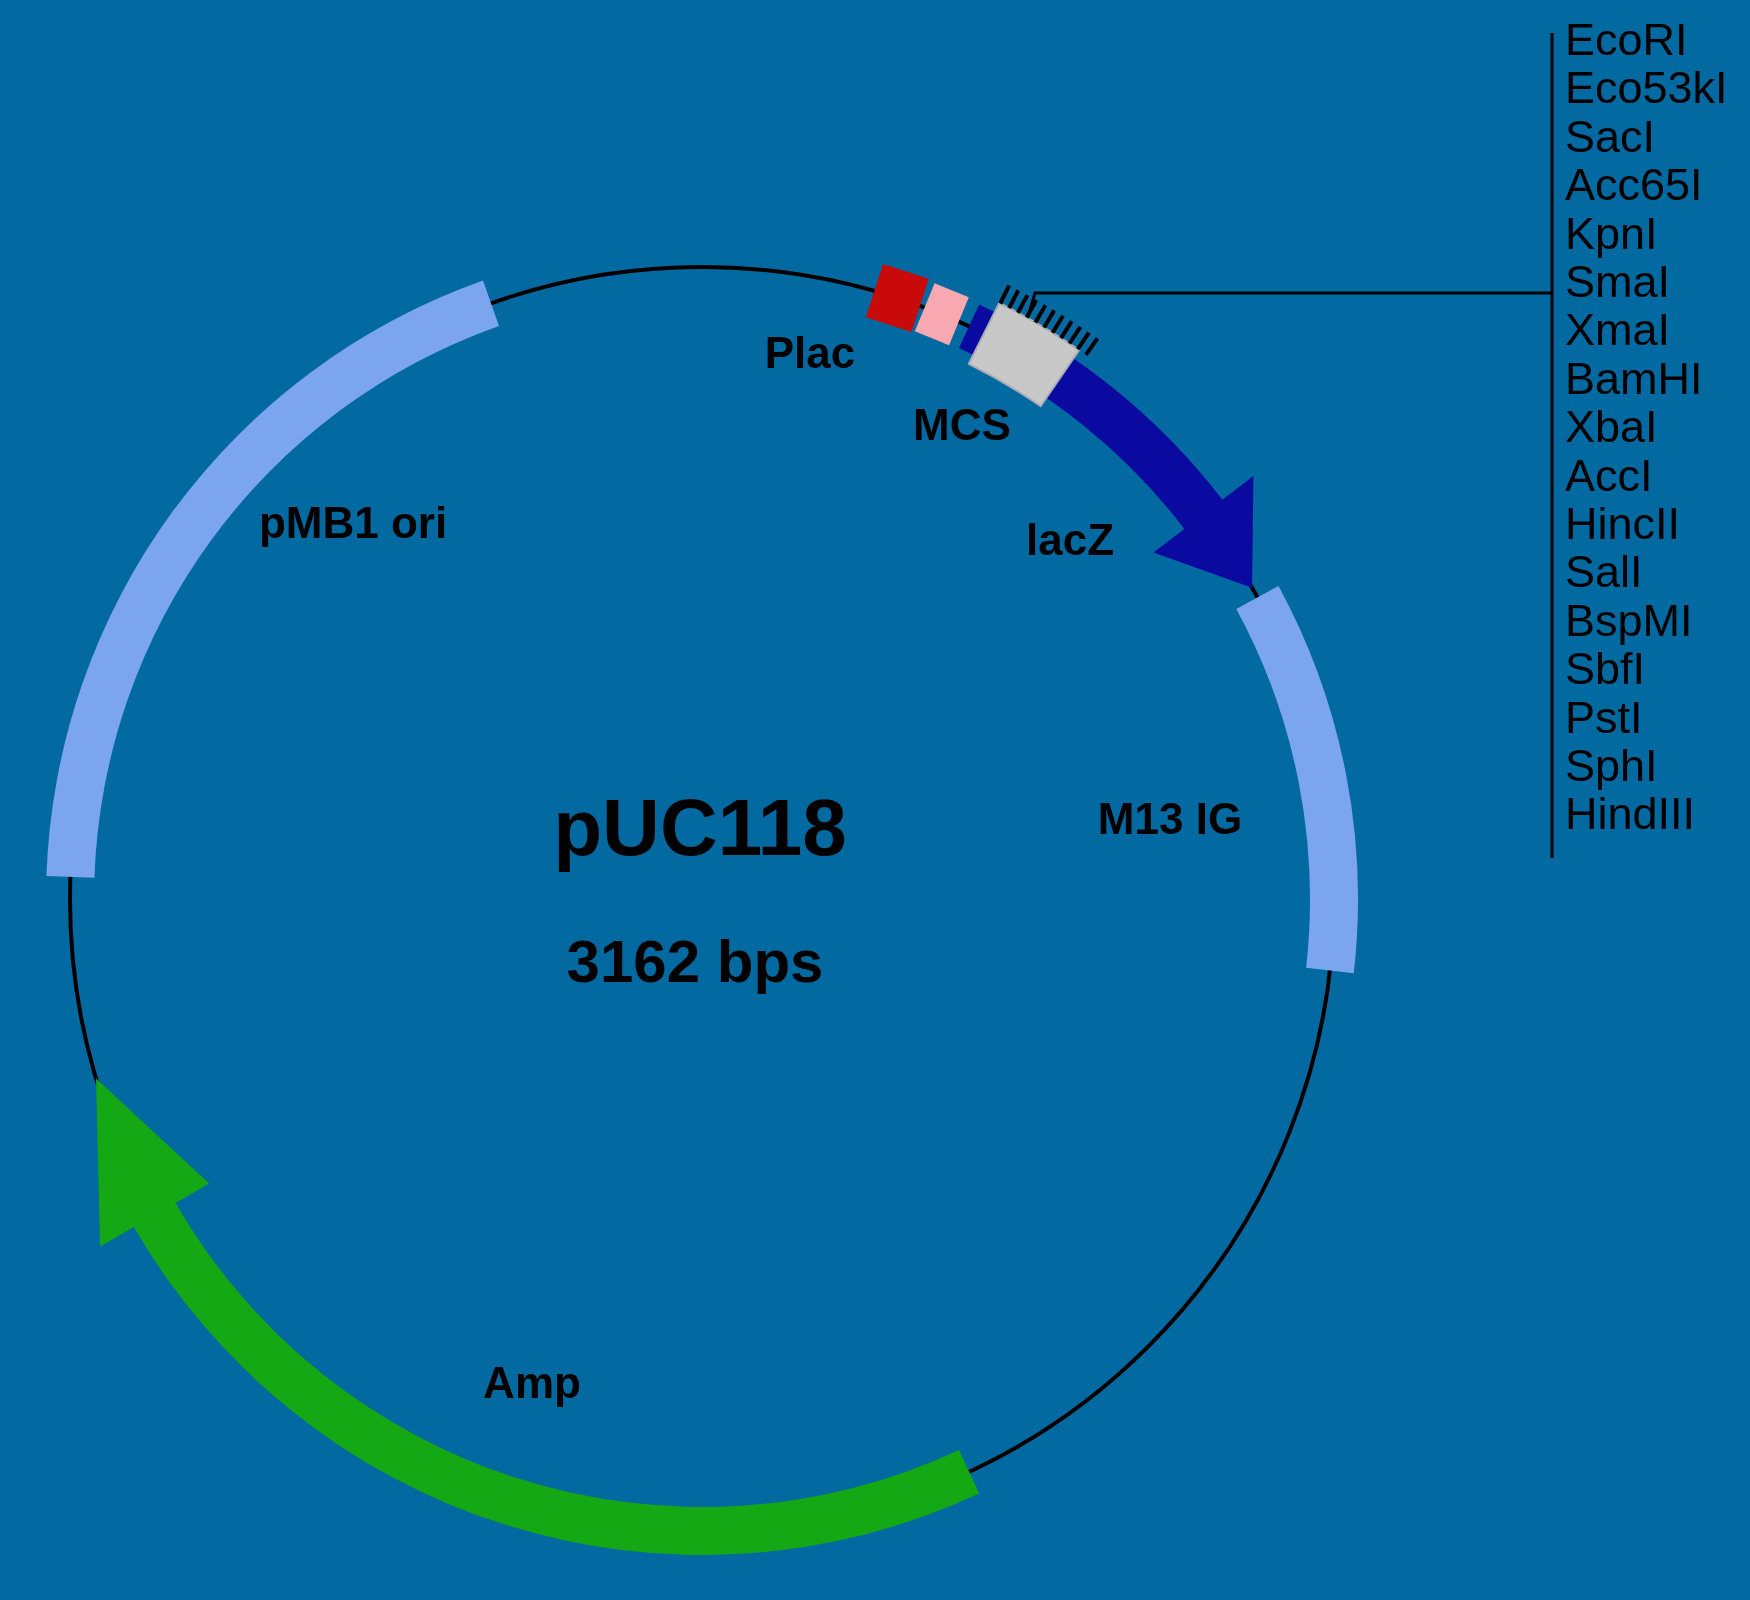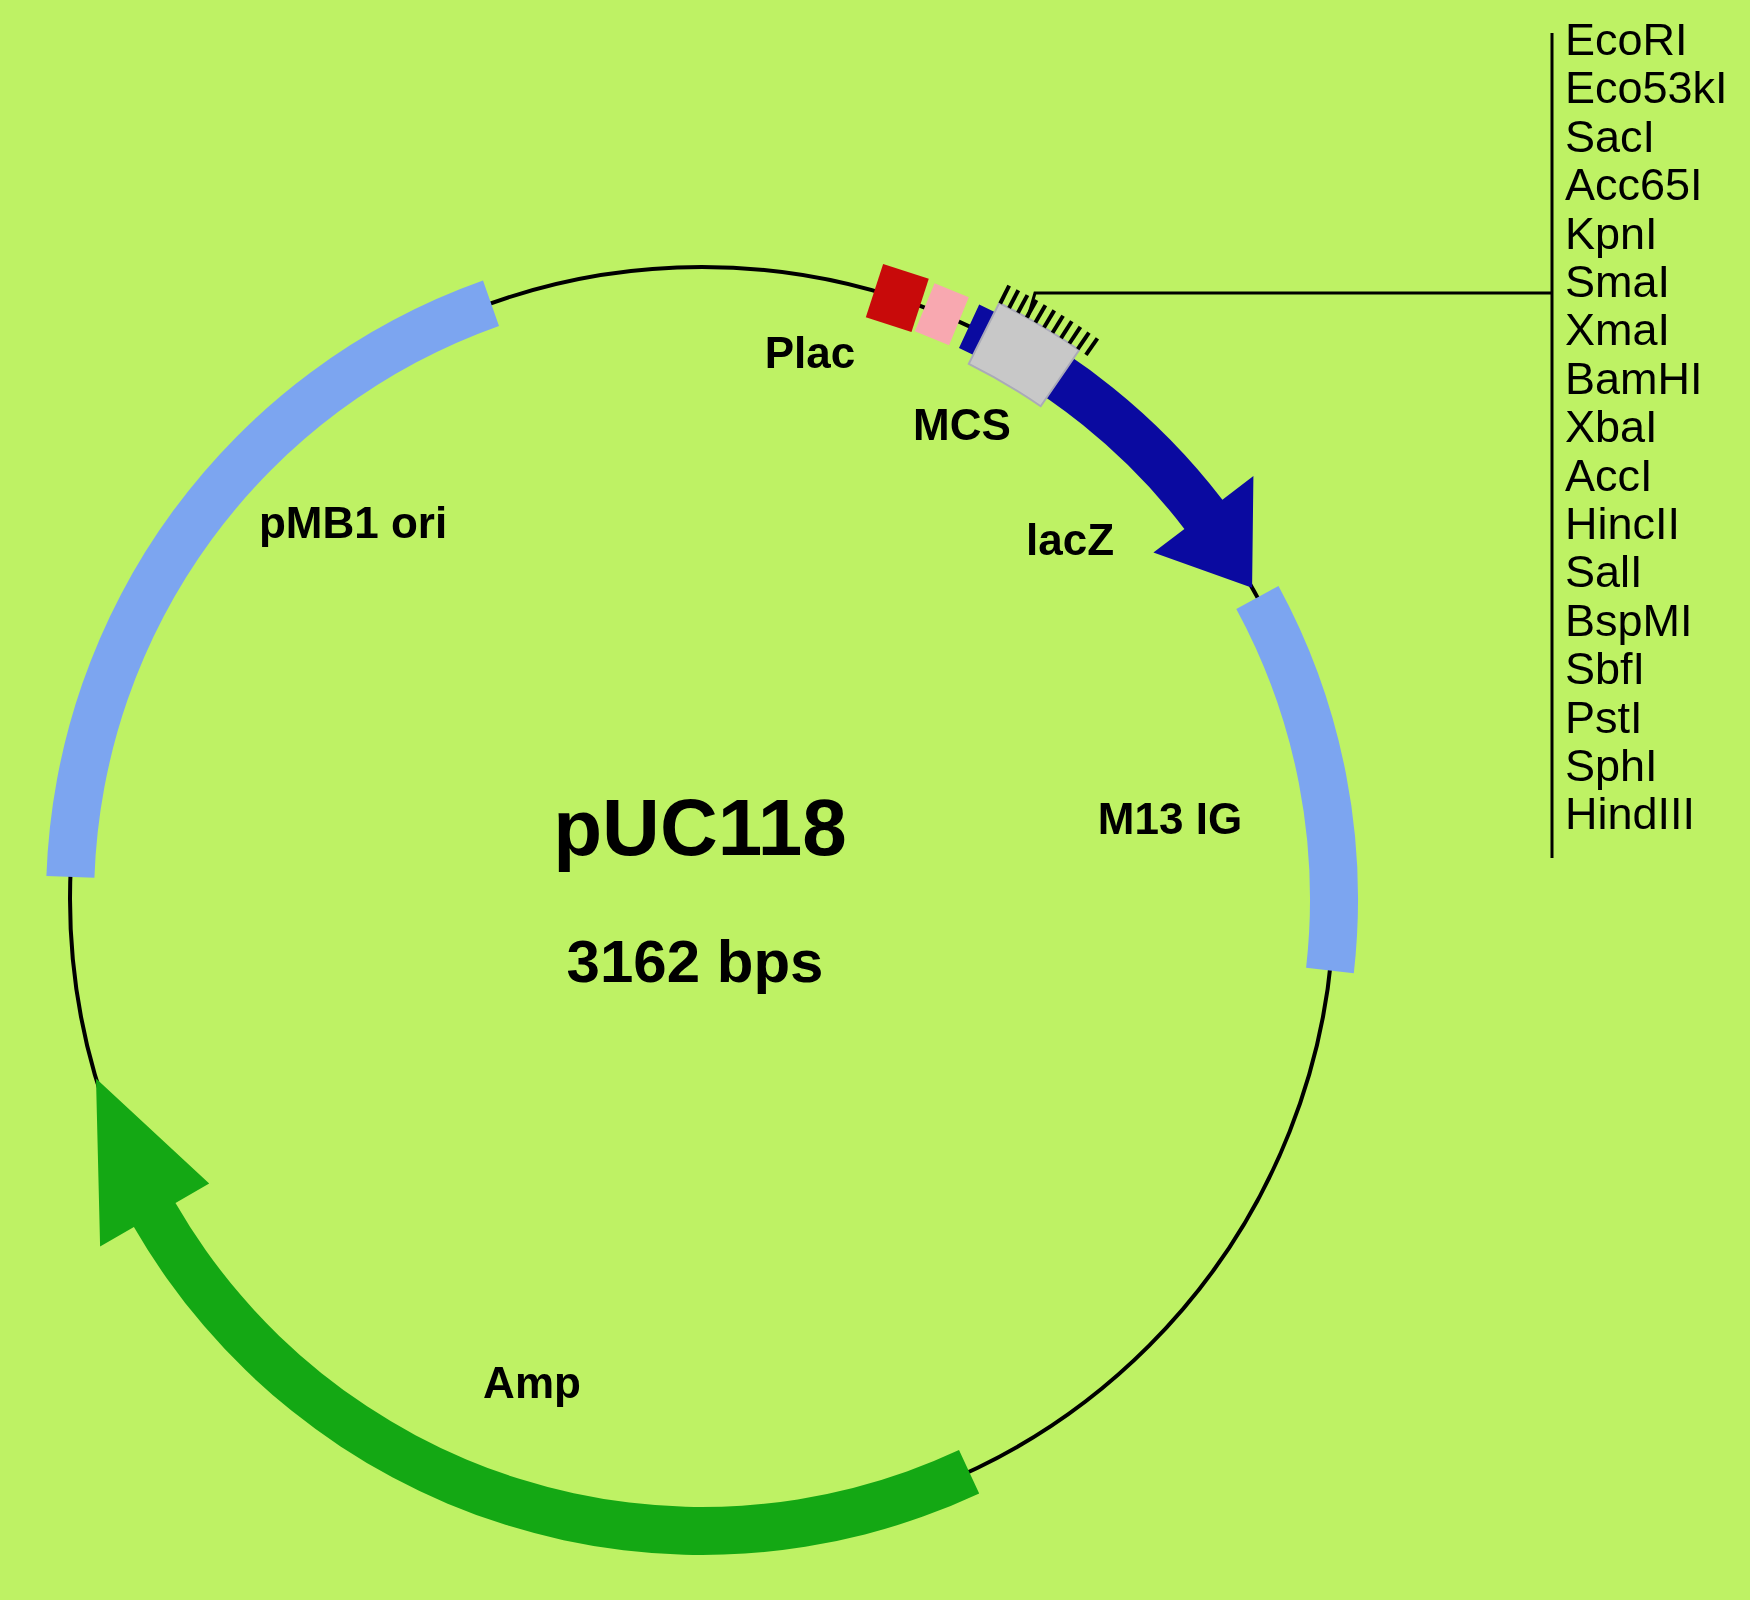--- a/index.html
+++ b/index.html
@@ -1,20 +1,20 @@
 <!DOCTYPE html>
 <html><head>
 <meta charset="utf-8">
 <style>
   html, body { margin: 0; padding: 0; background: #ffffff; }
   .stage {
     position: relative;
     width: 1750px;
     height: 1600px;
-    background: #bef264;
+    background: #0369a1;
     font-family: "Liberation Sans", sans-serif;
   }
   svg { display: block; }
   text { font-family: "Liberation Sans", sans-serif; fill: #000; }
   .map-label   { font-size: 44px; font-weight: bold; }
   .title-text  { font-size: 80px; font-weight: bold; }
   .size-text   { font-size: 60px; font-weight: bold; }
   .enzyme-text { font-size: 45px; font-weight: normal; }
 </style>
 </head>

